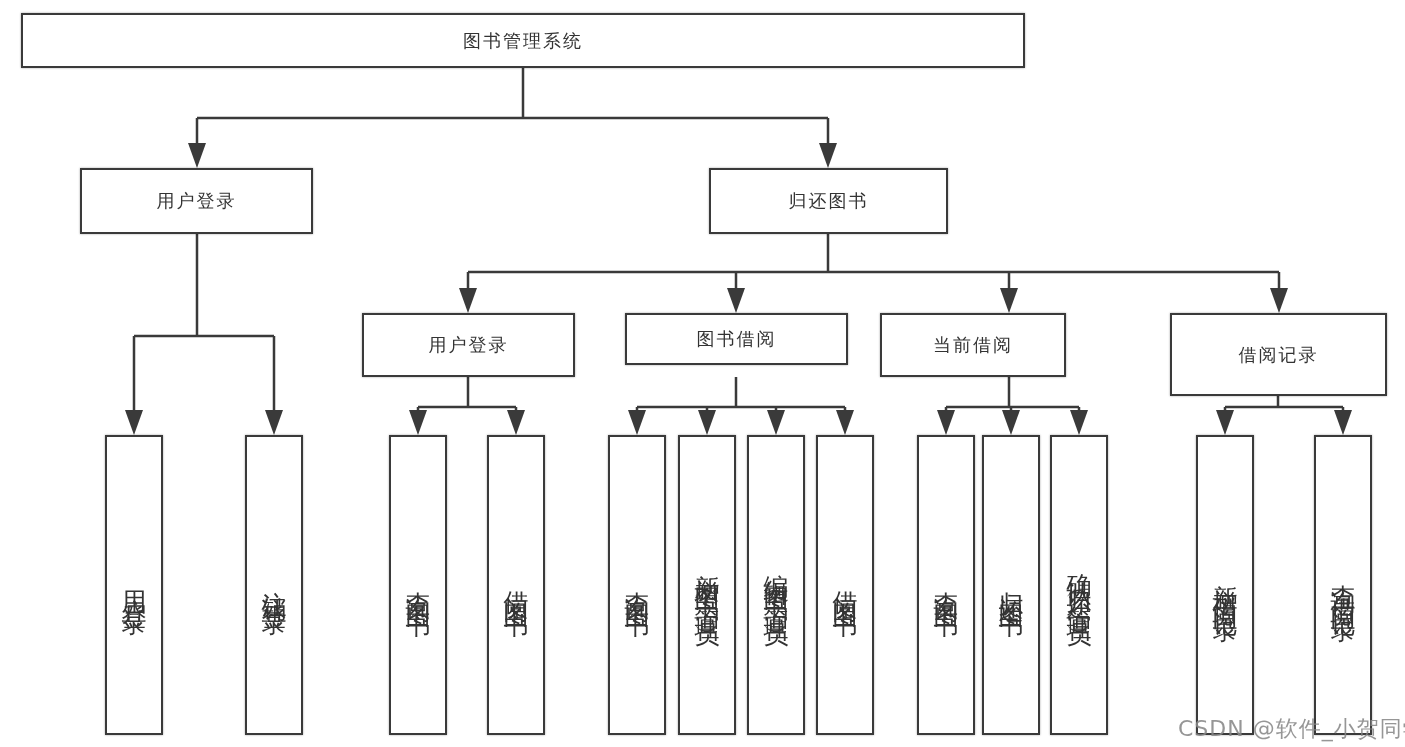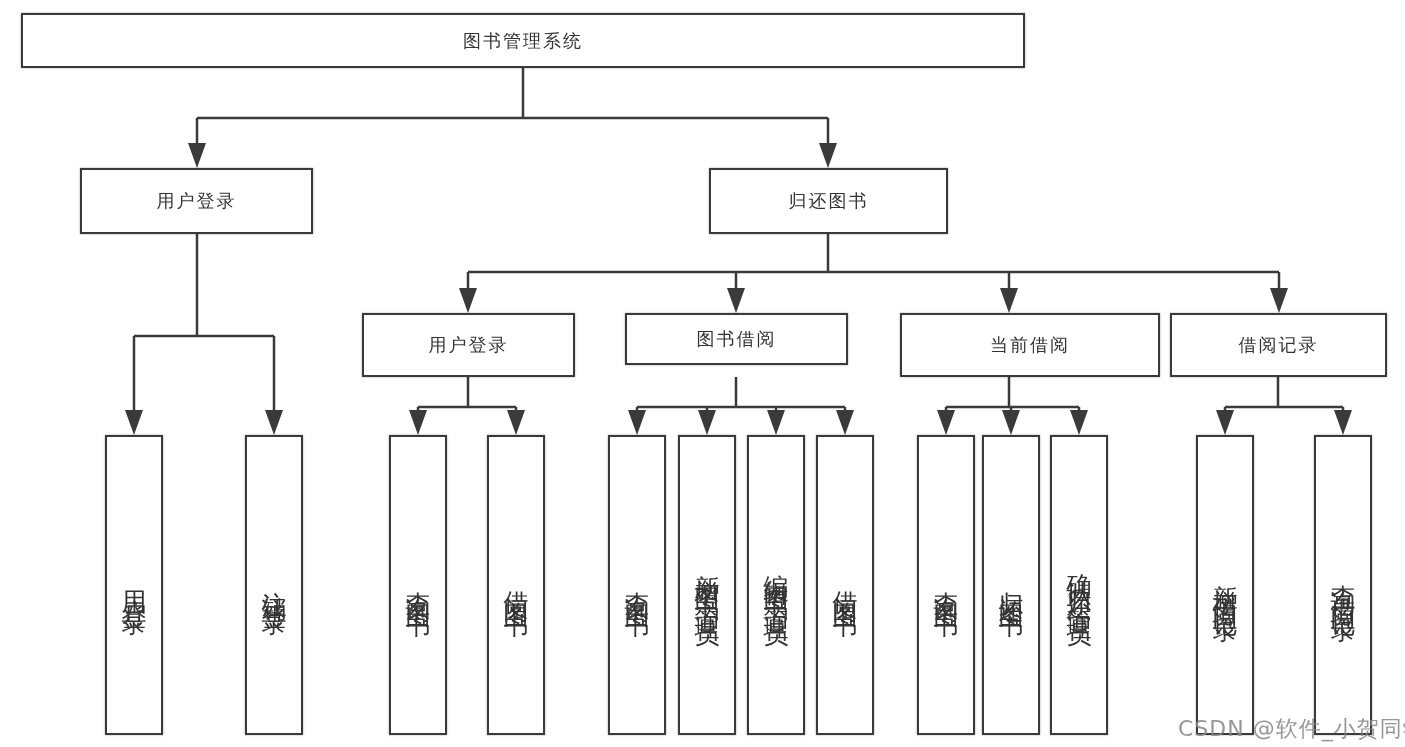--- a/index.html
+++ b/index.html
@@ -107,24 +107,24 @@
   <div class="box" style="left:709px;top:168px;width:239px;height:66px">
     <span class="h-label">归还图书</span>
   </div>
 
   <div class="box" style="left:362px;top:313px;width:213px;height:64px">
     <span class="h-label">用户登录</span>
   </div>
   <div class="box" style="left:625px;top:313px;width:223px;height:52px">
     <span class="h-label">图书借阅</span>
   </div>
-  <div class="box" style="left:900px;top:313px;width:260px;height:64px">
+  <div class="box" style="left:880px;top:313px;width:186px;height:64px">
     <span class="h-label">当前借阅</span>
   </div>
-  <div class="box" style="left:1170px;top:313px;width:217px;height:64px">
+  <div class="box" style="left:1170px;top:313px;width:217px;height:83px">
     <span class="h-label">借阅记录</span>
   </div>
 
   <div class="box leaf" style="left:105px;top:435px;width:58px;height:300px">
     <span class="vtext">用户登录</span>
   </div>
   <div class="box leaf" style="left:245px;top:435px;width:58px;height:300px">
     <span class="vtext">注销登录</span>
   </div>
 

